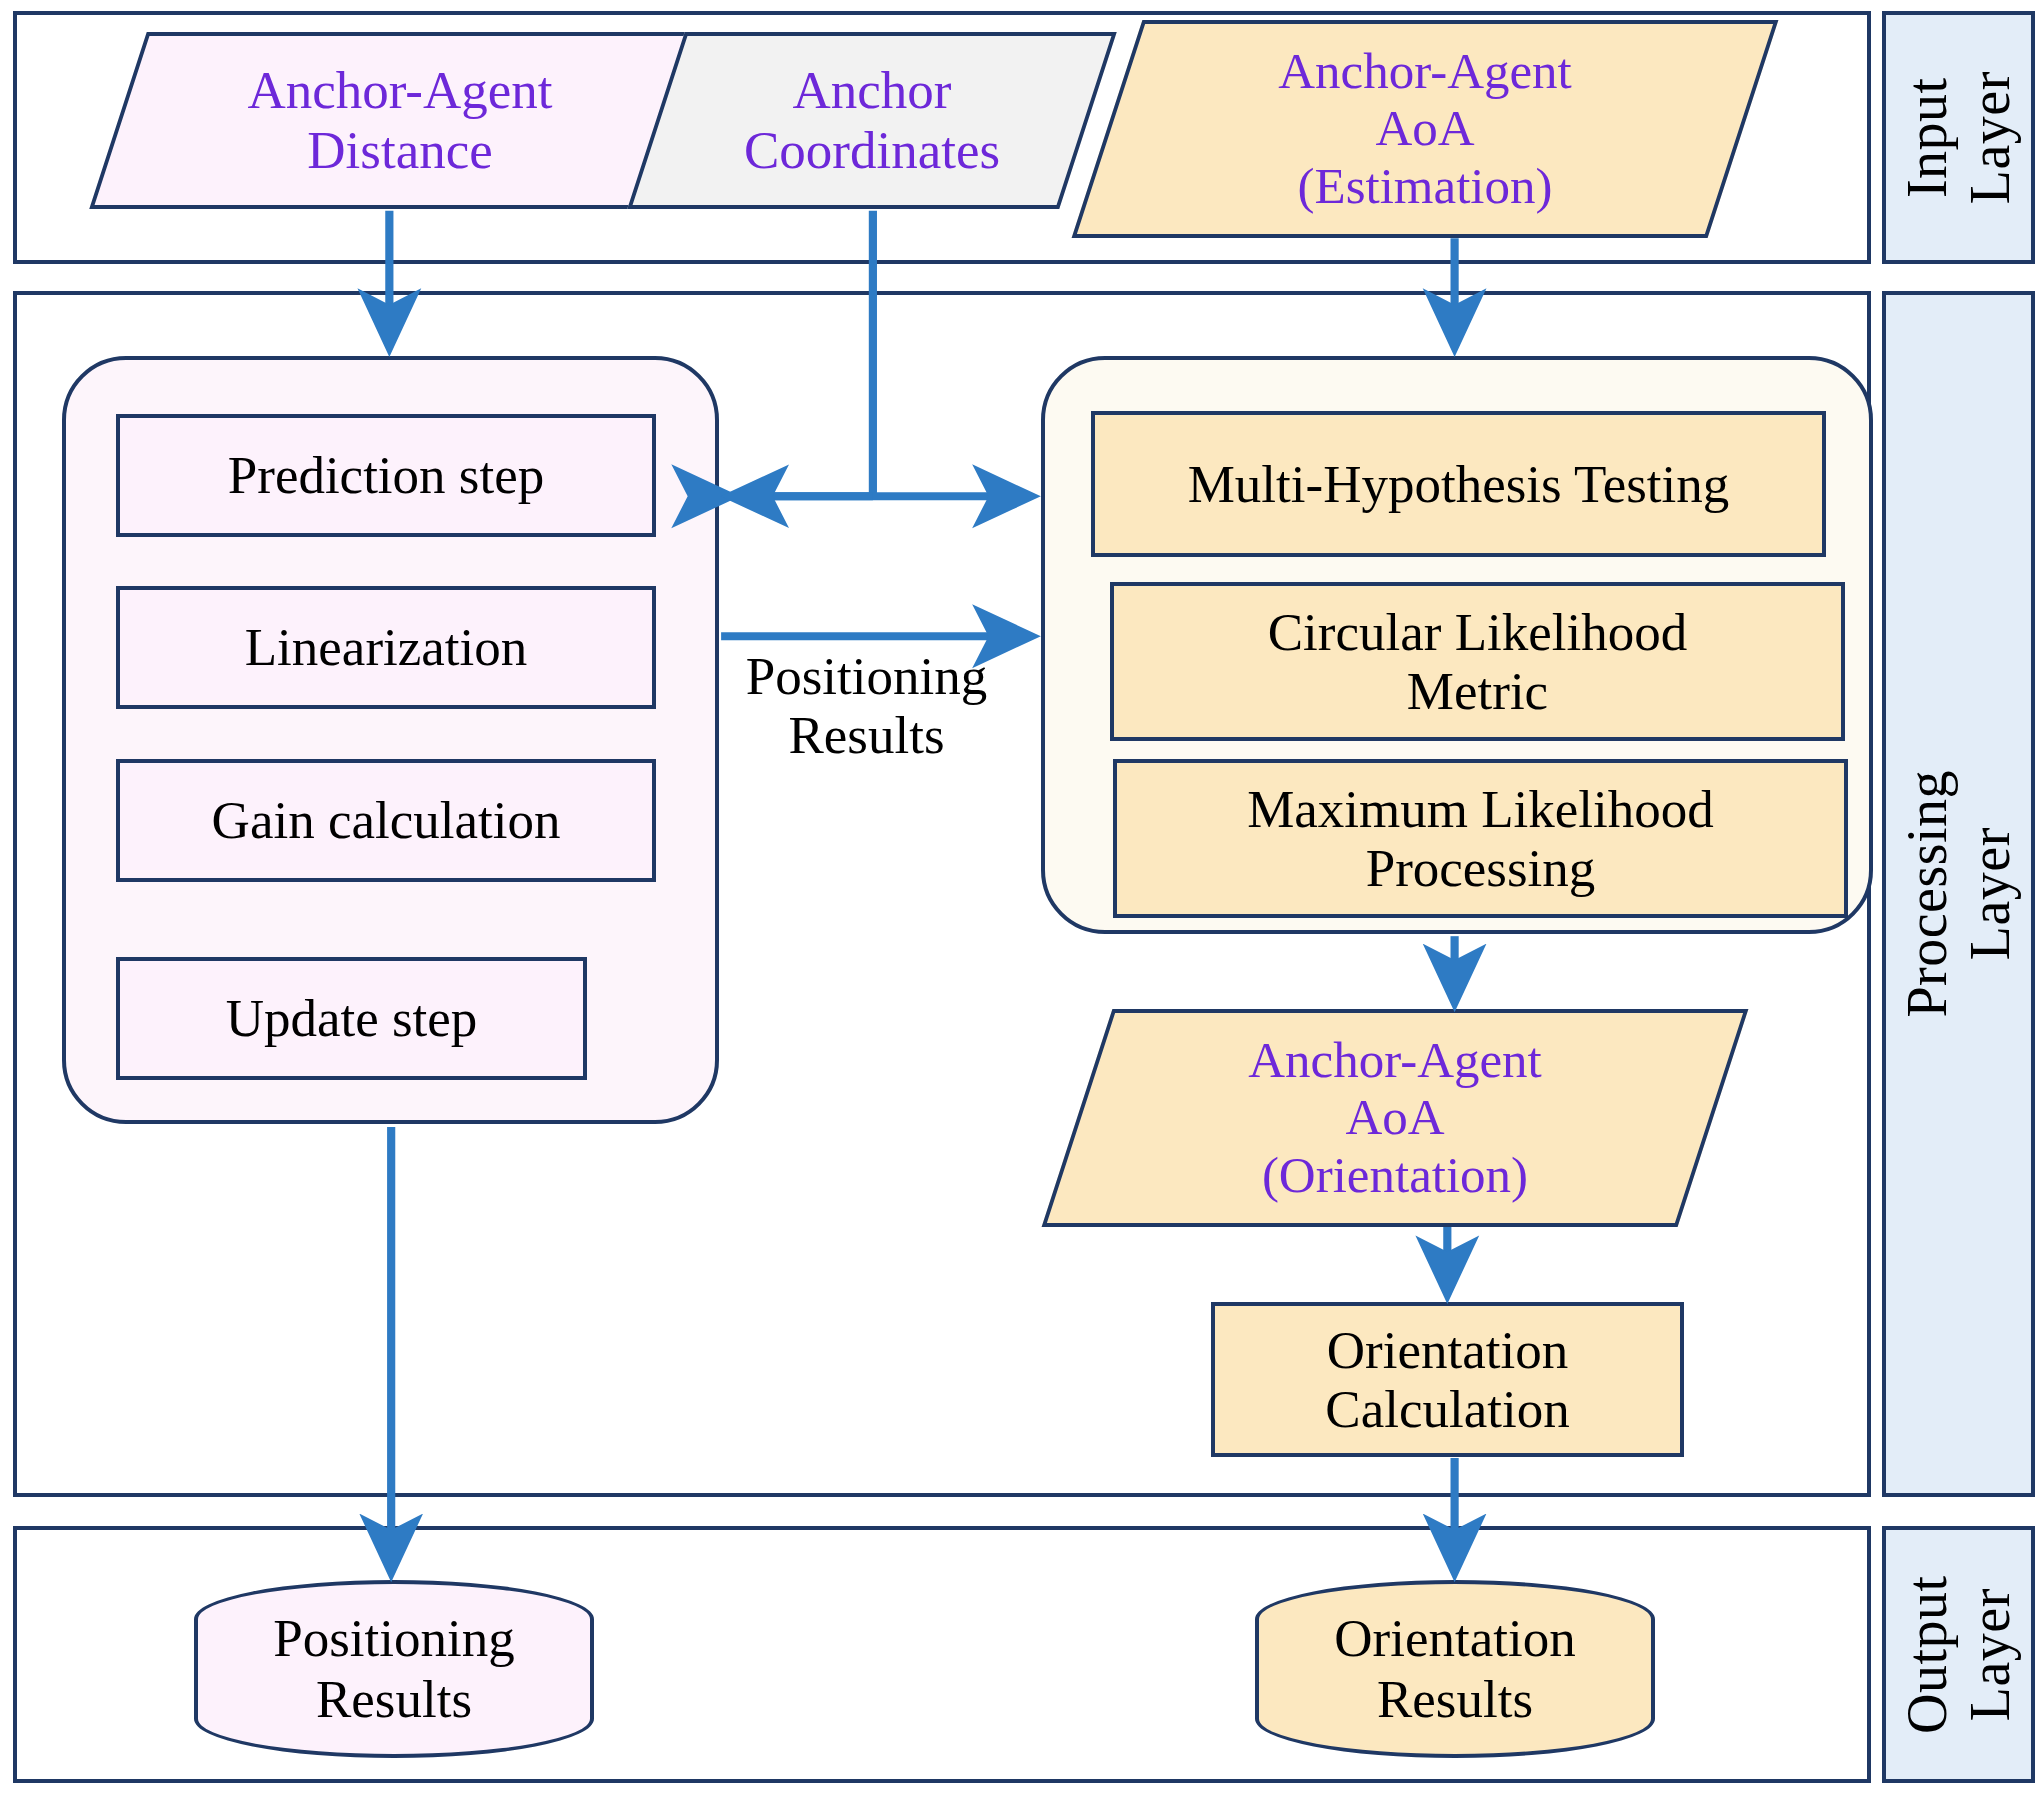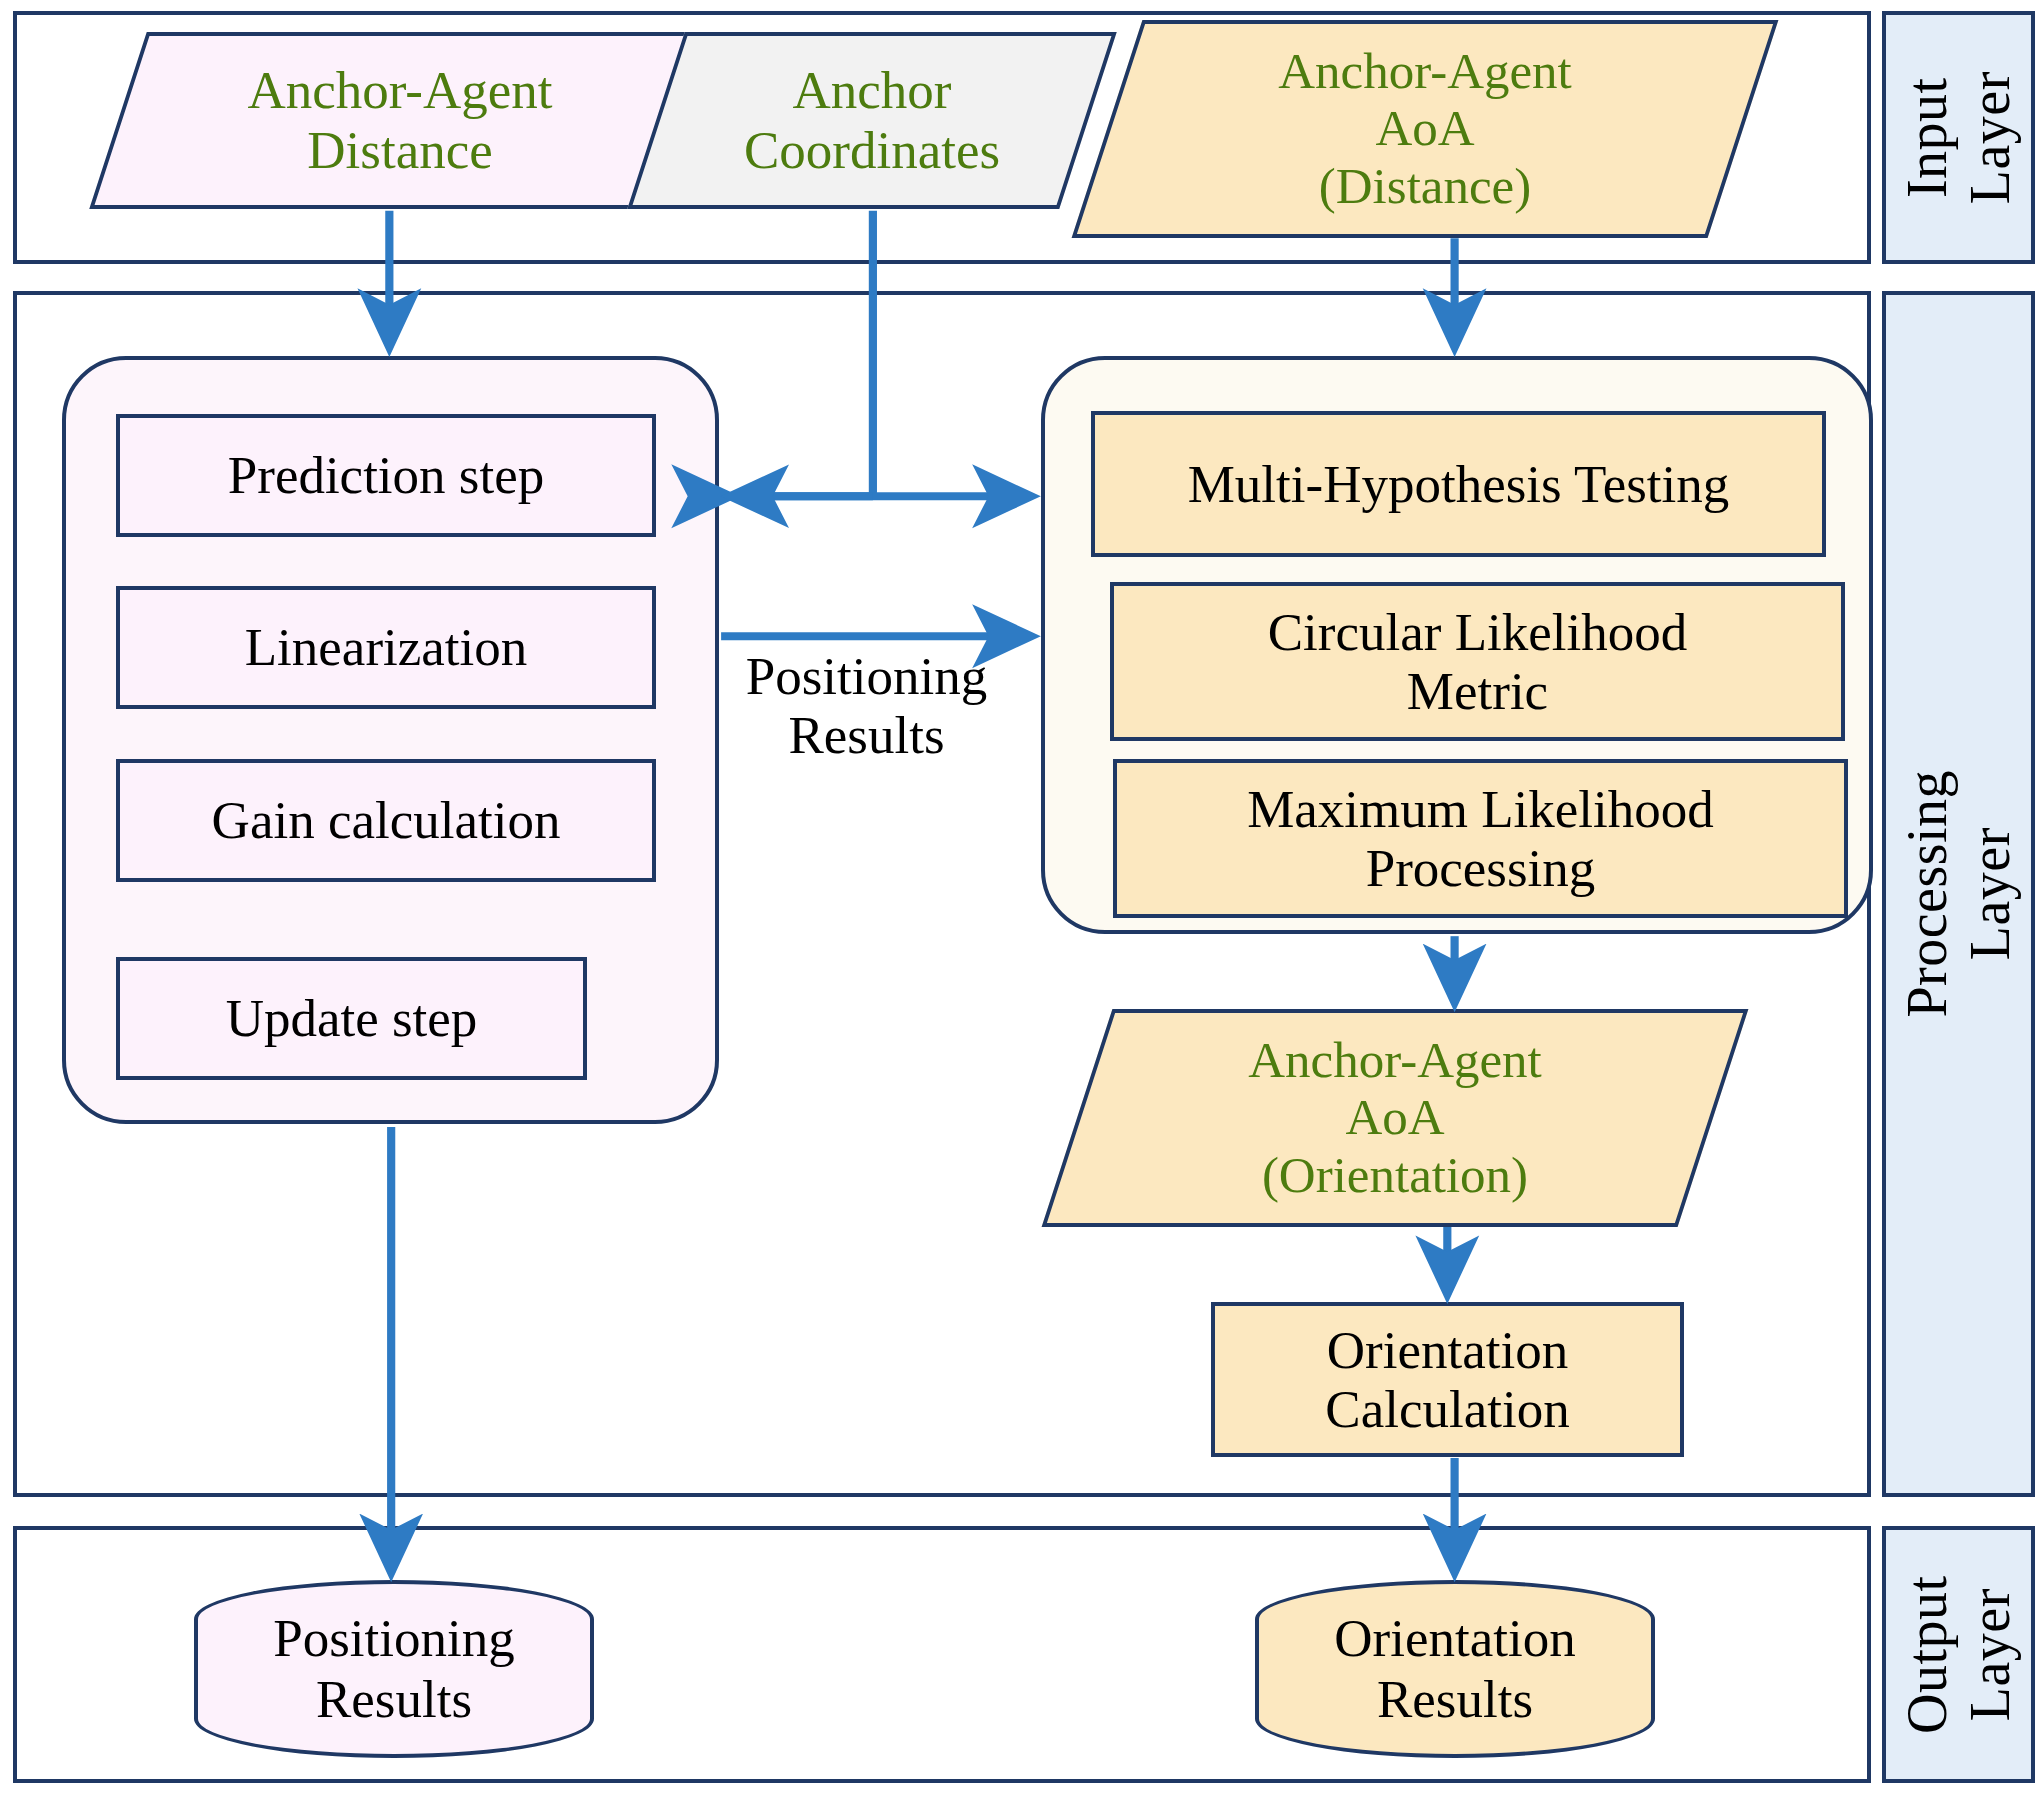--- a/index.html
+++ b/index.html
@@ -10,21 +10,21 @@
   .side{position:absolute;border:4.5px solid #1f3864;background:#e3edf8;box-sizing:border-box;
         display:flex;align-items:center;justify-content:center;}
   .side .vtxt{transform:rotate(-90deg);white-space:nowrap;font-size:56px;color:#000;line-height:1.12;
         text-align:center;letter-spacing:0.5px;}
   .side .vtxt span{display:block;}
 
   
   .para{position:absolute;box-sizing:border-box;}
   .para .skew{position:absolute;inset:0;transform:skewX(-18deg);border:4.5px solid #1f3864;box-sizing:border-box;}
   .para .lbl{position:absolute;inset:0;display:flex;flex-direction:column;align-items:center;
-        justify-content:center;font-size:53px;line-height:1.12;color:#4d7c0f;text-align:center;}
+        justify-content:center;font-size:53px;line-height:1.12;color:#6d28d9;text-align:center;}
   .para .lbl span{display:block;}
 
   
   .group{position:absolute;box-sizing:border-box;border:4.5px solid #1f3864;border-radius:64px;}
 
   
   .rect{position:absolute;box-sizing:border-box;border:4.5px solid #1f3864;
         display:flex;flex-direction:column;align-items:center;justify-content:center;
         font-size:53px;line-height:1.1;color:#000;text-align:right;}
   .rect span{display:block;}
@@ -89,21 +89,21 @@
       <span>Anchor</span>
       <span>Coordinates</span>
     </div>
   </div>
 
   <div class="para" style="left:1107px;top:20px;width:636px;height:218px;">
     <div class="skew yellow"></div>
     <div class="lbl" style="font-size:51px;">
       <span>Anchor-Agent</span>
       <span>AoA</span>
-      <span>(Distance)</span>
+      <span>(Estimation)</span>
     </div>
   </div>
 
   <div class="group pinkgrp" style="left:62px;top:356px;width:657px;height:768px;"></div>
 
   <div class="rect pink" style="left:116px;top:414px;width:540px;height:123px;">
     <span>Prediction step</span>
   </div>
   <div class="rect pink" style="left:116px;top:759px;width:540px;height:123px;">
     <span>Gain calculation</span>

